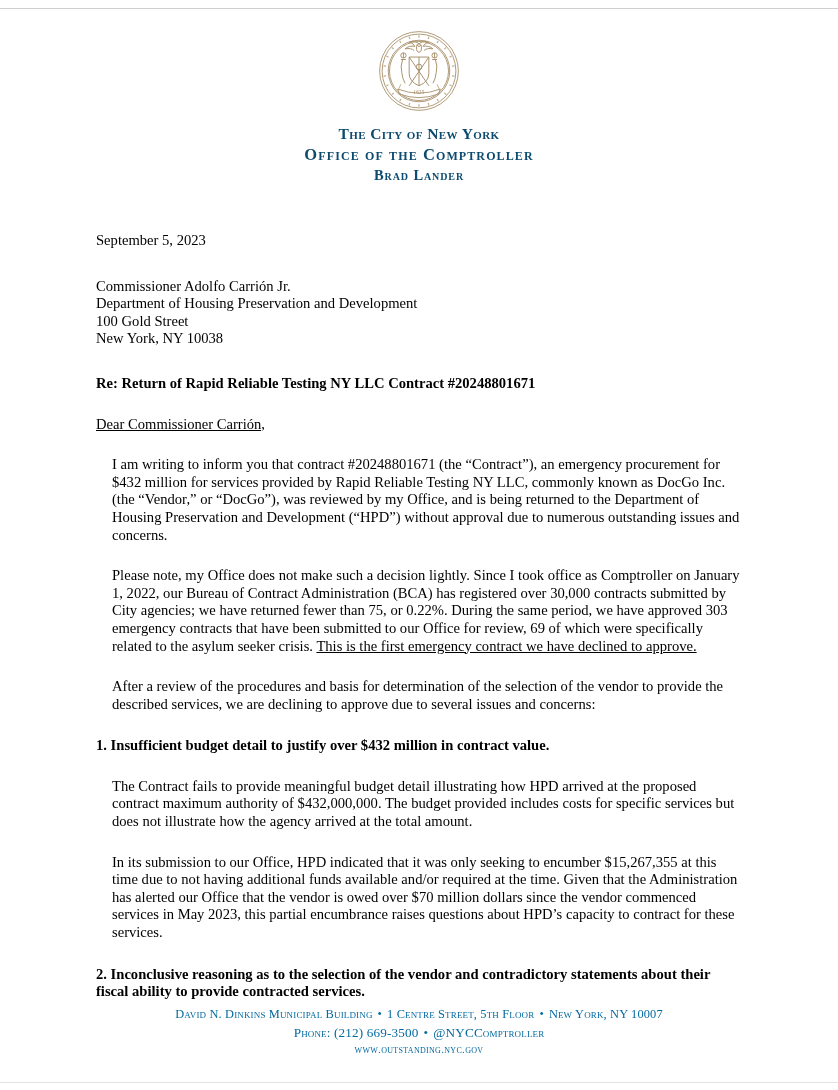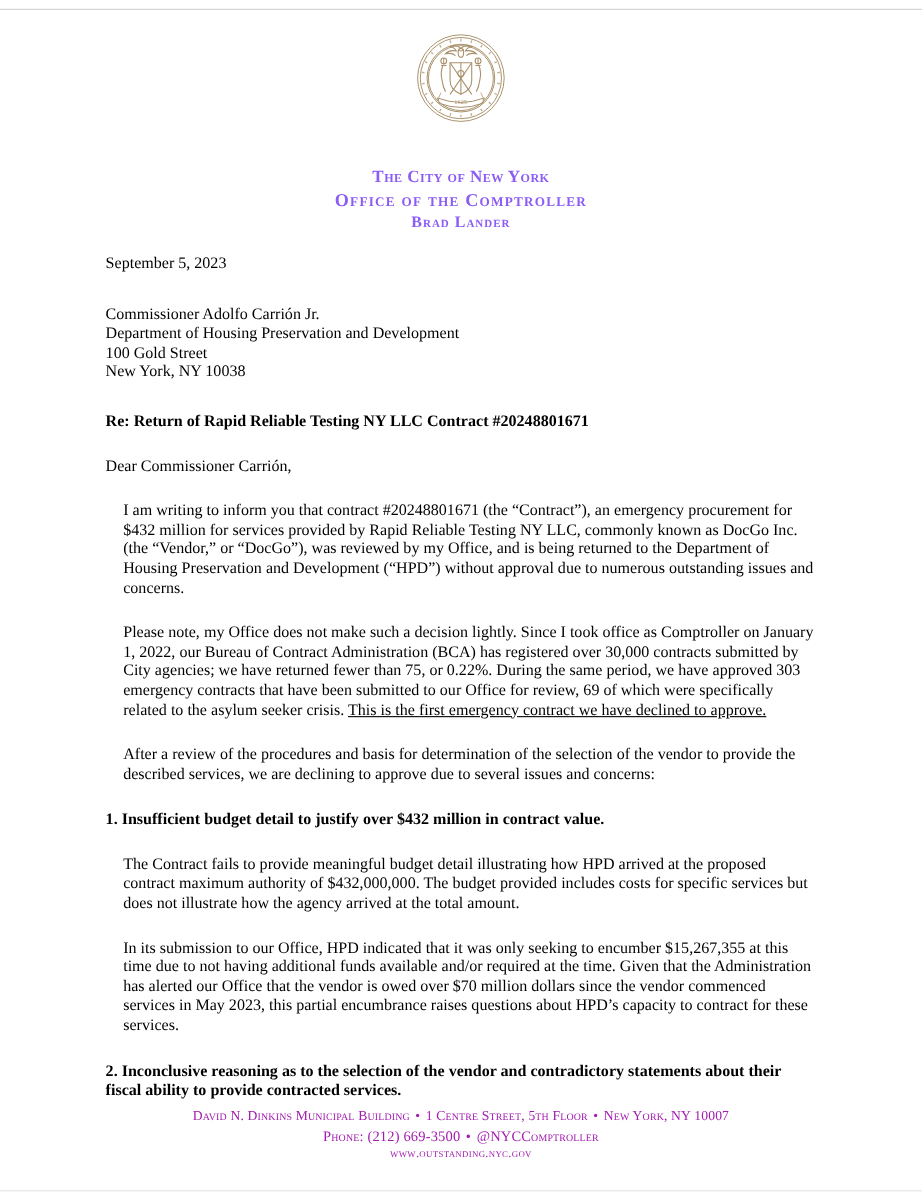--- a/index.html
+++ b/index.html
@@ -49,22 +49,22 @@
   }
 
   .seal {
     width: 82px;
     height: 82px;
     margin: 0 auto;
     display: block;
   }
 
   .lh-lines {
-    margin-top: 39px;
-    color: #8b5cf6;
+    margin-top: 12px;
+    color: #0c4a6e;
     font-family: "Liberation Serif", "DejaVu Serif", serif;
     line-height: 1.30;
   }
   .lh-1 {
     font-size: 15.5px;
     font-variant: small-caps;
     letter-spacing: 0.4px;
     font-weight: bold;
   }
   .lh-2 {
@@ -97,20 +97,21 @@
   }
   .recipient div { white-space: nowrap; }
 
   .subject {
     margin: 27px 0 0 0;
     font-weight: bold;
   }
 
   .salutation {
     margin: 23px 0 1px 0;
+    text-decoration: underline;
   }
 
   p.para {
     margin: 23px 0 0 16px;
     text-align: left;
   }
 
   p.heading-para {
     margin: 24px 0 0 0;
     font-weight: bold;
@@ -118,21 +119,21 @@
 
   .u { text-decoration: underline; }
 
   
   .footer {
     position: absolute;
     left: 0;
     right: 0;
     top: 1006px;
     text-align: center;
-    color: #a21caf;
+    color: #0369a1;
     font-family: "Liberation Serif", "DejaVu Serif", serif;
     line-height: 1.42;
   }
   .ft-1 {
     font-size: 12.4px;
     font-variant: small-caps;
     letter-spacing: 0.15px;
   }
   .ft-2 {
     font-size: 13.2px;

